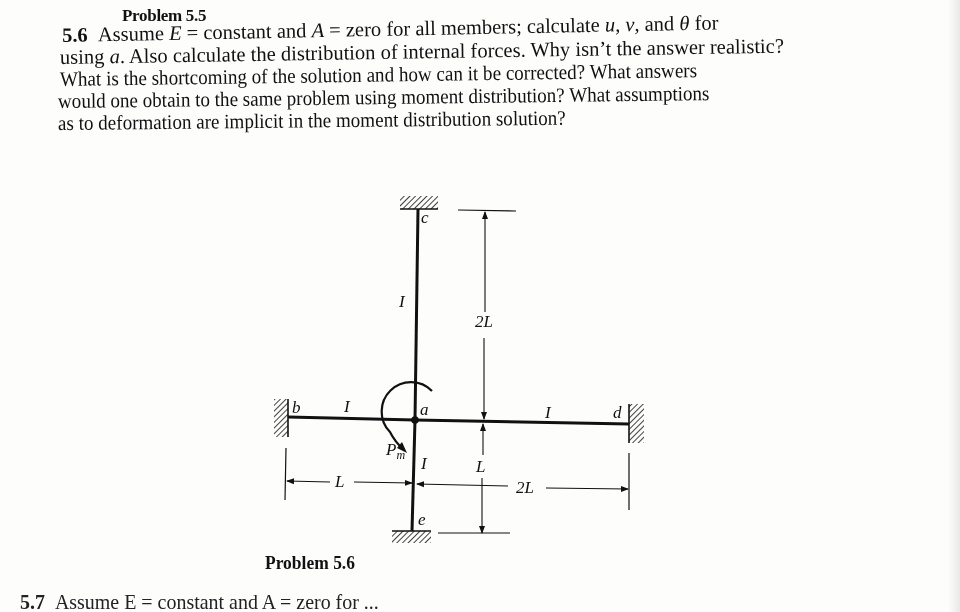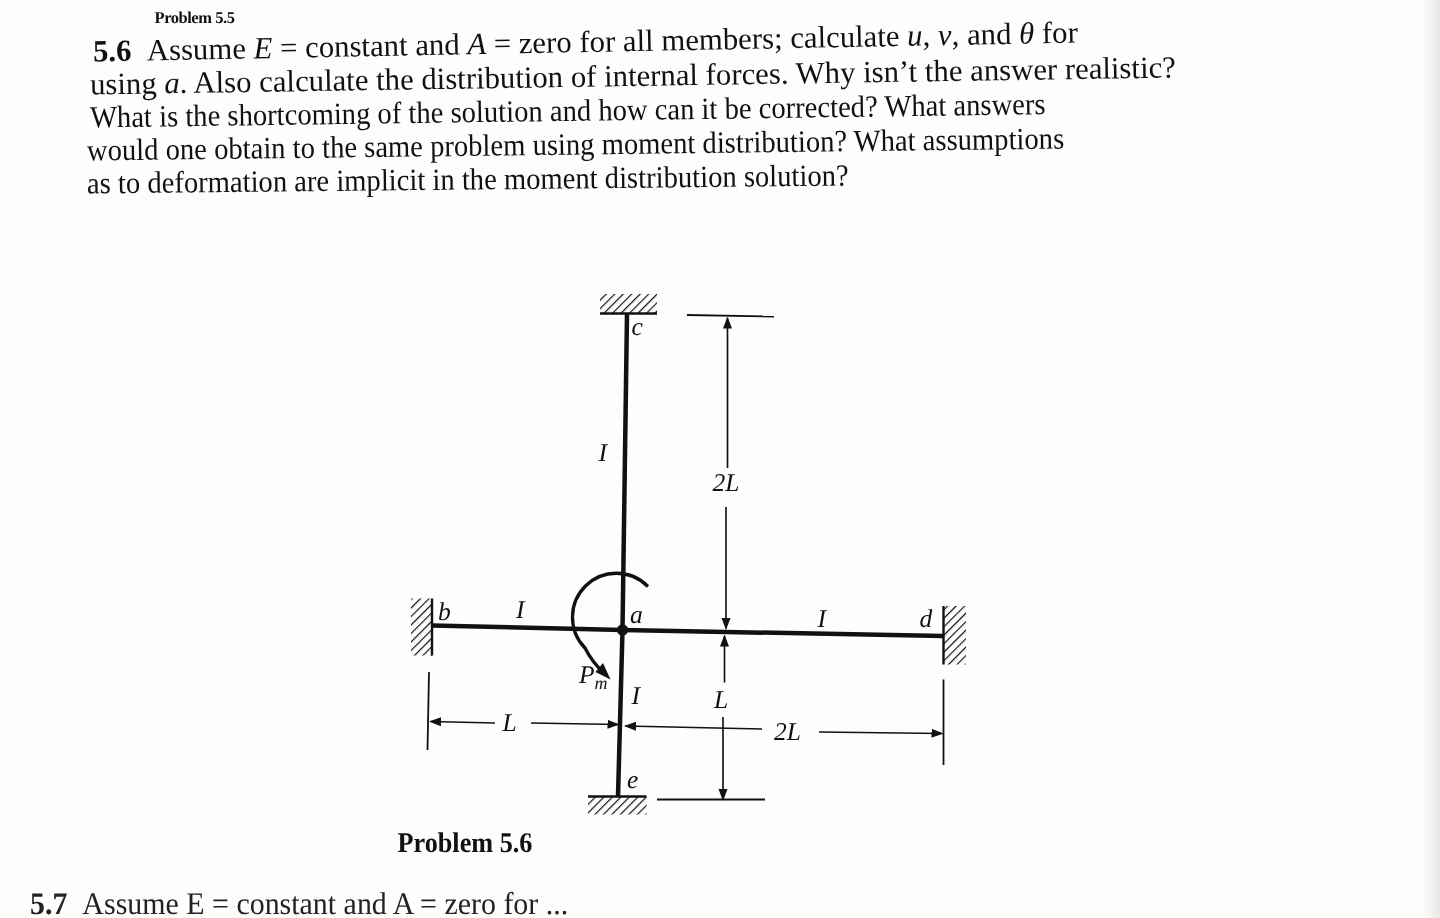--- a/index.html
+++ b/index.html
@@ -13,24 +13,24 @@
     .page {
       position: relative;
       width: 960px;
       height: 612px;
       background: #fdfdfc;
       color: #111;
       font-family: "Liberation Serif", "DejaVu Serif", serif;
     }
     .heading-prev {
       position: absolute;
-      left: 103px;
+      left: 122px;
       top: 6px;
       font-weight: bold;
-      font-size: 11px;
+      font-size: 17px;
       letter-spacing: -0.3px;
     }
     .problem-text {
       position: absolute;
       left: 58px;
       top: 24px;
       width: 860px;
       font-size: 20.5px;
       line-height: 22px;
     }

